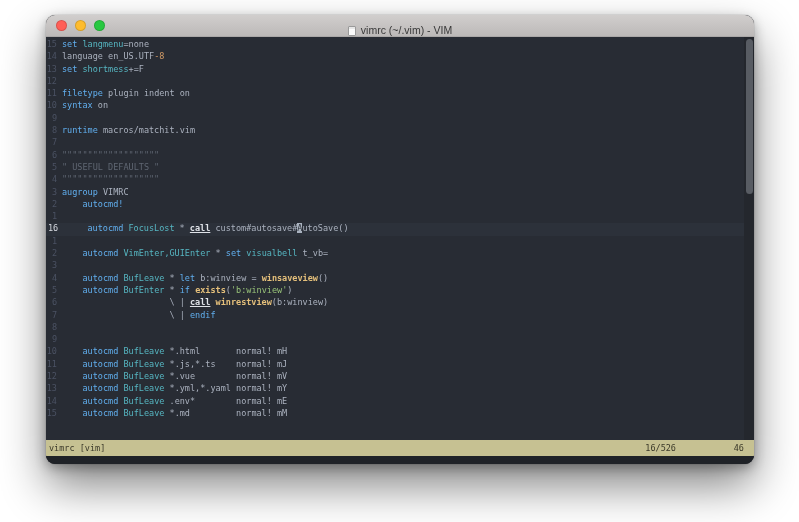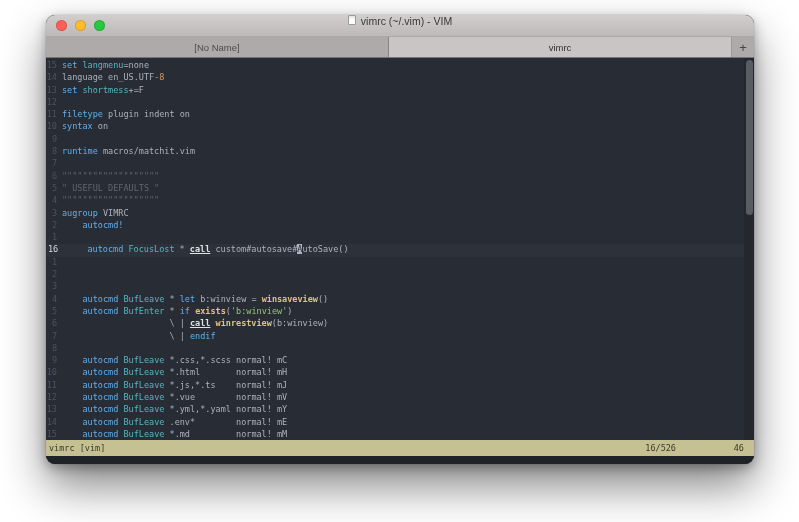--- a/index.html
+++ b/index.html
@@ -20,21 +20,21 @@
     border-bottom:1px solid rgba(0,0,0,.18);
     display:flex; align-items:center;
   }
   .lights { display:flex; gap:8px; padding-left:10px; z-index:2; }
   .light { width:11px; height:11px; border-radius:50%; border:0.5px solid rgba(0,0,0,.15); }
   .light.red    { background:#ff5f57; }
   .light.yellow { background:#febc2e; }
   .light.green  { background:#28c840; }
   .title {
     position:absolute; left:0; right:0; top:0; height:100%;
-    display:flex; align-items:flex-start; justify-content:center; gap:5px;
+    display:flex; align-items:flex-end; justify-content:center; gap:5px;
     font:500 10.5px "Liberation Sans", sans-serif; color:#393939;
   }
   .docicon {
     display:inline-block; width:8px; height:10px; background:#fbfbfb;
     border:1px solid #9a9a9a; border-radius:1px;
     box-shadow:inset 0 2px 0 rgba(0,0,0,.08);
   }
 
   
   .tabbar {
@@ -113,57 +113,48 @@
         <span class="light red"></span>
         <span class="light yellow"></span>
         <span class="light green"></span>
       </div>
       <div class="title">
         <span class="docicon"></span>
         <span>vimrc (~/.vim) - VIM</span>
       </div>
     </div>
 
-    <div class="tabbar">
-      <div class="tab">
-        <span>[No Name]</span>
-      </div>
-      <div class="tab active">
-        <span>vimrc</span>
-      </div>
-      <div class="newtab">+</div>
-    </div>
 
     <div class="editor">
       <div class="lines">
           <div class="line"><span class="gutter">15</span><span class="code"><span class="kw">set </span><span class="type">langmenu</span><span class="pln">=none</span></span></div>
           <div class="line"><span class="gutter">14</span><span class="code"><span class="pln">language en_US.UTF</span><span class="num">-8</span></span></div>
           <div class="line"><span class="gutter">13</span><span class="code"><span class="kw">set </span><span class="type">shortmess</span><span class="pln">+=F</span></span></div>
           <div class="line"><span class="gutter">12</span><span class="code"></span></div>
           <div class="line"><span class="gutter">11</span><span class="code"><span class="kw">filetype</span><span class="pln"> plugin indent on</span></span></div>
           <div class="line"><span class="gutter">10</span><span class="code"><span class="kw">syntax</span><span class="pln"> on</span></span></div>
           <div class="line"><span class="gutter">9</span><span class="code"></span></div>
           <div class="line"><span class="gutter">8</span><span class="code"><span class="kw">runtime</span><span class="pln"> macros/matchit.vim</span></span></div>
           <div class="line"><span class="gutter">7</span><span class="code"></span></div>
           <div class="line"><span class="gutter">6</span><span class="code"><span class="cmt">"""""""""""""""""""</span></span></div>
           <div class="line"><span class="gutter">5</span><span class="code"><span class="cmt">" USEFUL DEFAULTS "</span></span></div>
           <div class="line"><span class="gutter">4</span><span class="code"><span class="cmt">"""""""""""""""""""</span></span></div>
           <div class="line"><span class="gutter">3</span><span class="code"><span class="kw">augroup</span><span class="pln"> VIMRC</span></span></div>
           <div class="line"><span class="gutter">2</span><span class="code"><span class="pln">    </span><span class="kw">autocmd!</span></span></div>
           <div class="line"><span class="gutter">1</span><span class="code"></span></div>
           <div class="line current"><span class="gutter">16</span><span class="code"><span class="pln">    </span><span class="kw">autocmd</span><span class="pln"> </span><span class="type">FocusLost</span><span class="pln"> * </span><span class="cmd">call</span><span class="pln"> custom#autosave#</span><span class="cursor">A</span><span class="pln">utoSave()</span></span></div>
           <div class="line"><span class="gutter">1</span><span class="code"></span></div>
-          <div class="line"><span class="gutter">2</span></div>
+          <div class="line"><span class="gutter">2</span><span class="code"><span class="pln">    </span><span class="kw">autocmd</span><span class="pln"> </span><span class="type">VimEnter,GUIEnter</span><span class="pln"> * </span><span class="kw">set</span><span class="pln"> </span><span class="type">visualbell</span><span class="pln"> t_vb=</span></span></div>
           <div class="line"><span class="gutter">3</span><span class="code"></span></div>
           <div class="line"><span class="gutter">4</span><span class="code"><span class="pln">    </span><span class="kw">autocmd</span><span class="pln"> </span><span class="type">BufLeave</span><span class="pln"> * </span><span class="kw">let</span><span class="pln"> b:winview = </span><span class="fn">winsaveview</span><span class="pln">()</span></span></div>
           <div class="line"><span class="gutter">5</span><span class="code"><span class="pln">    </span><span class="kw">autocmd</span><span class="pln"> </span><span class="type">BufEnter</span><span class="pln"> * </span><span class="kw">if</span><span class="pln"> </span><span class="fn">exists</span><span class="pln">(</span><span class="str">'b:winview'</span><span class="pln">)</span></span></div>
           <div class="line"><span class="gutter">6</span><span class="code"><span class="pln">                     \ | </span><span class="cmd">call</span><span class="pln"> </span><span class="fn">winrestview</span><span class="pln">(b:winview)</span></span></div>
           <div class="line"><span class="gutter">7</span><span class="code"><span class="pln">                     \ | </span><span class="kw">endif</span></span></div>
           <div class="line"><span class="gutter">8</span><span class="code"></span></div>
-          <div class="line"><span class="gutter">9</span><span class="code"><span class="pln">    </span><span class="kw">autocmd</span><span class="pln"> </span><span class="type">BufLeave</span><span class="pln"> *.css,*.scss normal! mC</span></span></div>
+          <div class="line"><span class="gutter">9</span></div>
           <div class="line"><span class="gutter">10</span><span class="code"><span class="pln">    </span><span class="kw">autocmd</span><span class="pln"> </span><span class="type">BufLeave</span><span class="pln"> *.html       normal! mH</span></span></div>
           <div class="line"><span class="gutter">11</span><span class="code"><span class="pln">    </span><span class="kw">autocmd</span><span class="pln"> </span><span class="type">BufLeave</span><span class="pln"> *.js,*.ts    normal! mJ</span></span></div>
           <div class="line"><span class="gutter">12</span><span class="code"><span class="pln">    </span><span class="kw">autocmd</span><span class="pln"> </span><span class="type">BufLeave</span><span class="pln"> *.vue        normal! mV</span></span></div>
           <div class="line"><span class="gutter">13</span><span class="code"><span class="pln">    </span><span class="kw">autocmd</span><span class="pln"> </span><span class="type">BufLeave</span><span class="pln"> *.yml,*.yaml normal! mY</span></span></div>
           <div class="line"><span class="gutter">14</span><span class="code"><span class="pln">    </span><span class="kw">autocmd</span><span class="pln"> </span><span class="type">BufLeave</span><span class="pln"> .env*        normal! mE</span></span></div>
           <div class="line"><span class="gutter">15</span><span class="code"><span class="pln">    </span><span class="kw">autocmd</span><span class="pln"> </span><span class="type">BufLeave</span><span class="pln"> *.md         normal! mM</span></span></div>
         </div>
       <div class="scrollbar">
         <div class="thumb"></div>
       </div>

